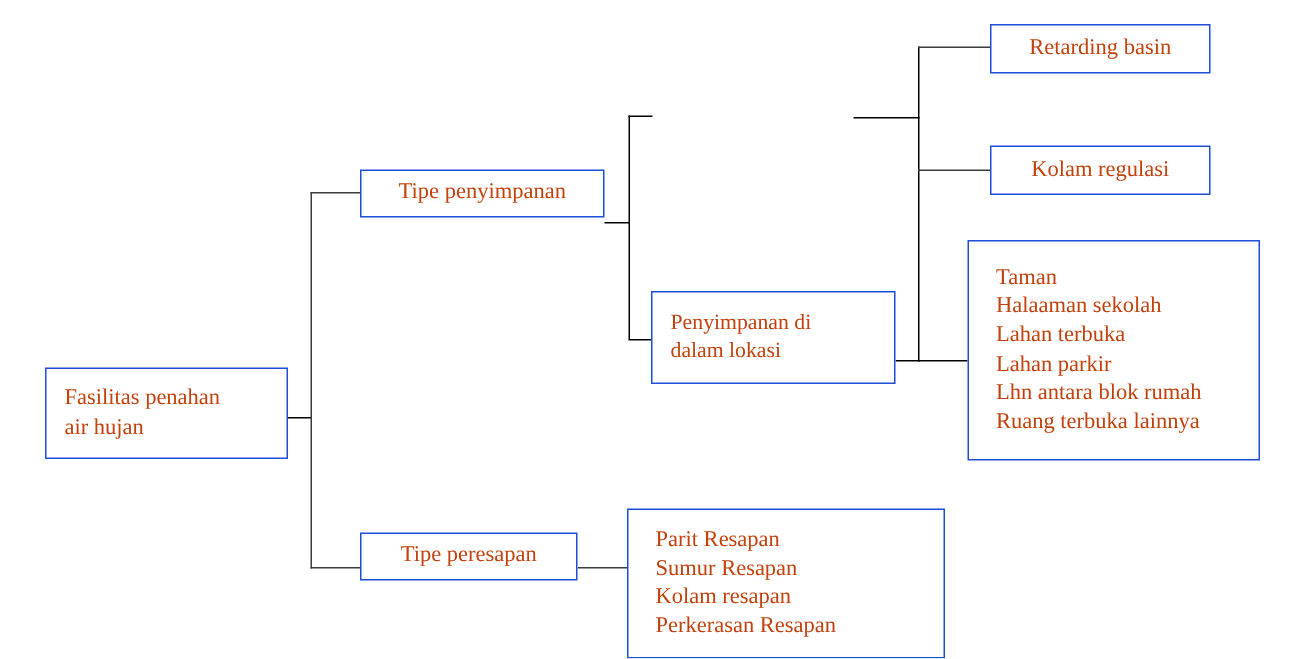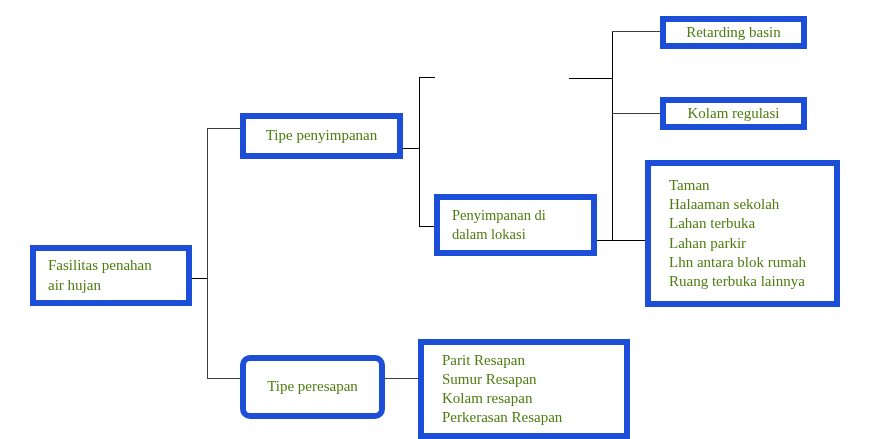--- a/index.html
+++ b/index.html
@@ -11,23 +11,23 @@
     position: relative;
     width: 872px;
     height: 439px;
     background: #ffffff;
     font-family: "Liberation Serif", "DejaVu Serif", serif;
     overflow: hidden;
   }
   .node {
     position: absolute;
     box-sizing: border-box;
-    border: 6px solid #1d4ed8;
+    border: 1px solid #1d4ed8;
     background: #ffffff;
-    color: #4d7c0f;
+    color: #c2410c;
     display: flex;
     flex-direction: column;
     justify-content: center;
     line-height: 1.28;
     z-index: 2;
   }
   .node .line {
     display: block;
     white-space: pre;
   }
@@ -51,22 +51,22 @@
     position: absolute;
     background: #3d3d3d;
     z-index: 1;
   }
   .edge.h { height: 1px; }
   .edge.v { width: 1px; }
   .edge.dark { background: #000000; }
 
   
   #node-root        { left: 30px;  top: 245px; width: 162px; height: 61px;  font-size: 15px; }
-  #node-tipe-peny   { left: 240px; top: 113px; width: 163px; height: 46px;  font-size: 15px; align-items: center; }
-  #node-tipe-peres  { left: 240px; top: 355px; width: 145px; height: 64px;  font-size: 15px; border-radius: 10px; }
+  #node-tipe-peny   { left: 240px; top: 113px; width: 163px; height: 32px;  font-size: 15px; align-items: center; }
+  #node-tipe-peres  { left: 240px; top: 355px; width: 145px; height: 32px;  font-size: 15px; }
   #node-luar        { left: 434px; top: 47px;  width: 135px; height: 63px;  font-size: 14.5px; }
   #node-dalam       { left: 434px; top: 194px; width: 163px; height: 62px;  font-size: 14.5px; }
   #node-retarding   { left: 660px; top: 16px;  width: 147px; height: 33px;  font-size: 15px; }
   #node-kolam-reg   { left: 660px; top: 97px;  width: 147px; height: 33px;  font-size: 15px; }
   #node-taman       { left: 645px; top: 160px; width: 195px; height: 147px; font-size: 15px; padding-left: 18px; }
   #node-resapan     { left: 418px; top: 339px; width: 212px; height: 100px; font-size: 15px; }
 </style>
 </head>
 <body>
 

